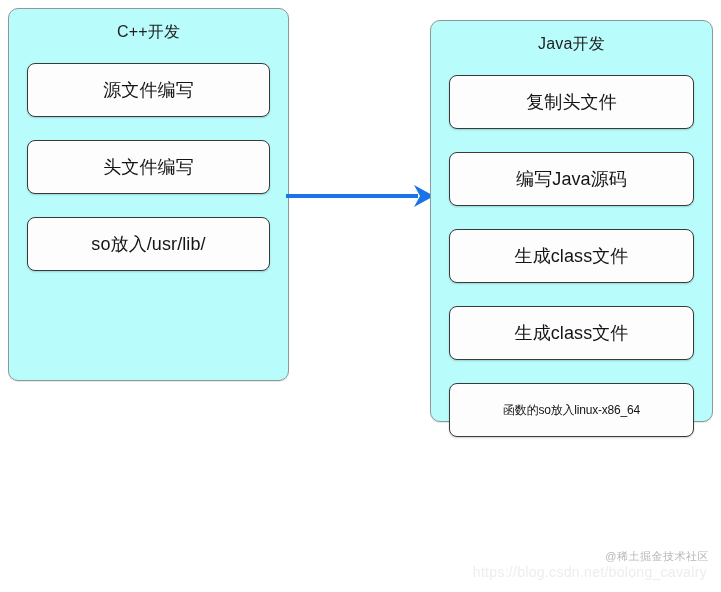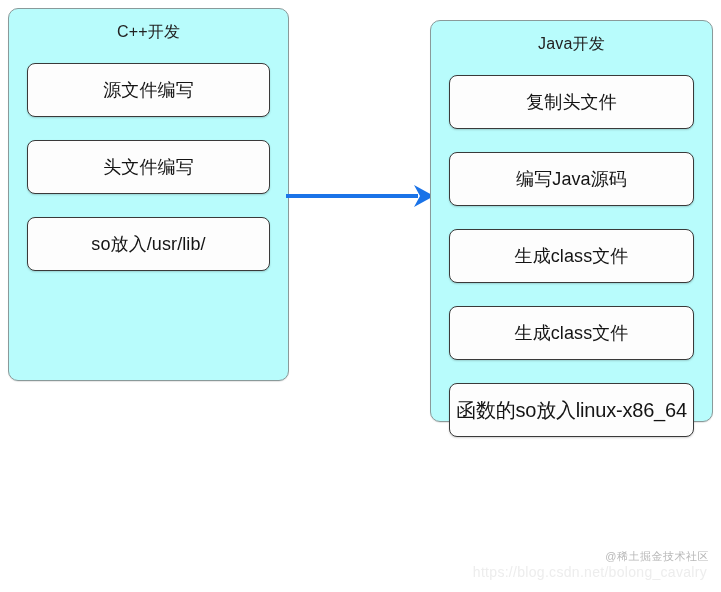--- a/index.html
+++ b/index.html
@@ -79,21 +79,21 @@
   }
   .step-label {
     font-size: 18px;
     color: #141414;
     line-height: 22px;
     white-space: nowrap;
     letter-spacing: 0.1px;
     user-select: none;
   }
   .step-box.tight .step-label {
-    font-size: 20px;
+    font-size: 12px;
     letter-spacing: -0.2px;
   }
 
   
   #arrow {
     position: absolute;
     left: 286px;
     top: 180px;
     width: 148px;
     height: 32px;

